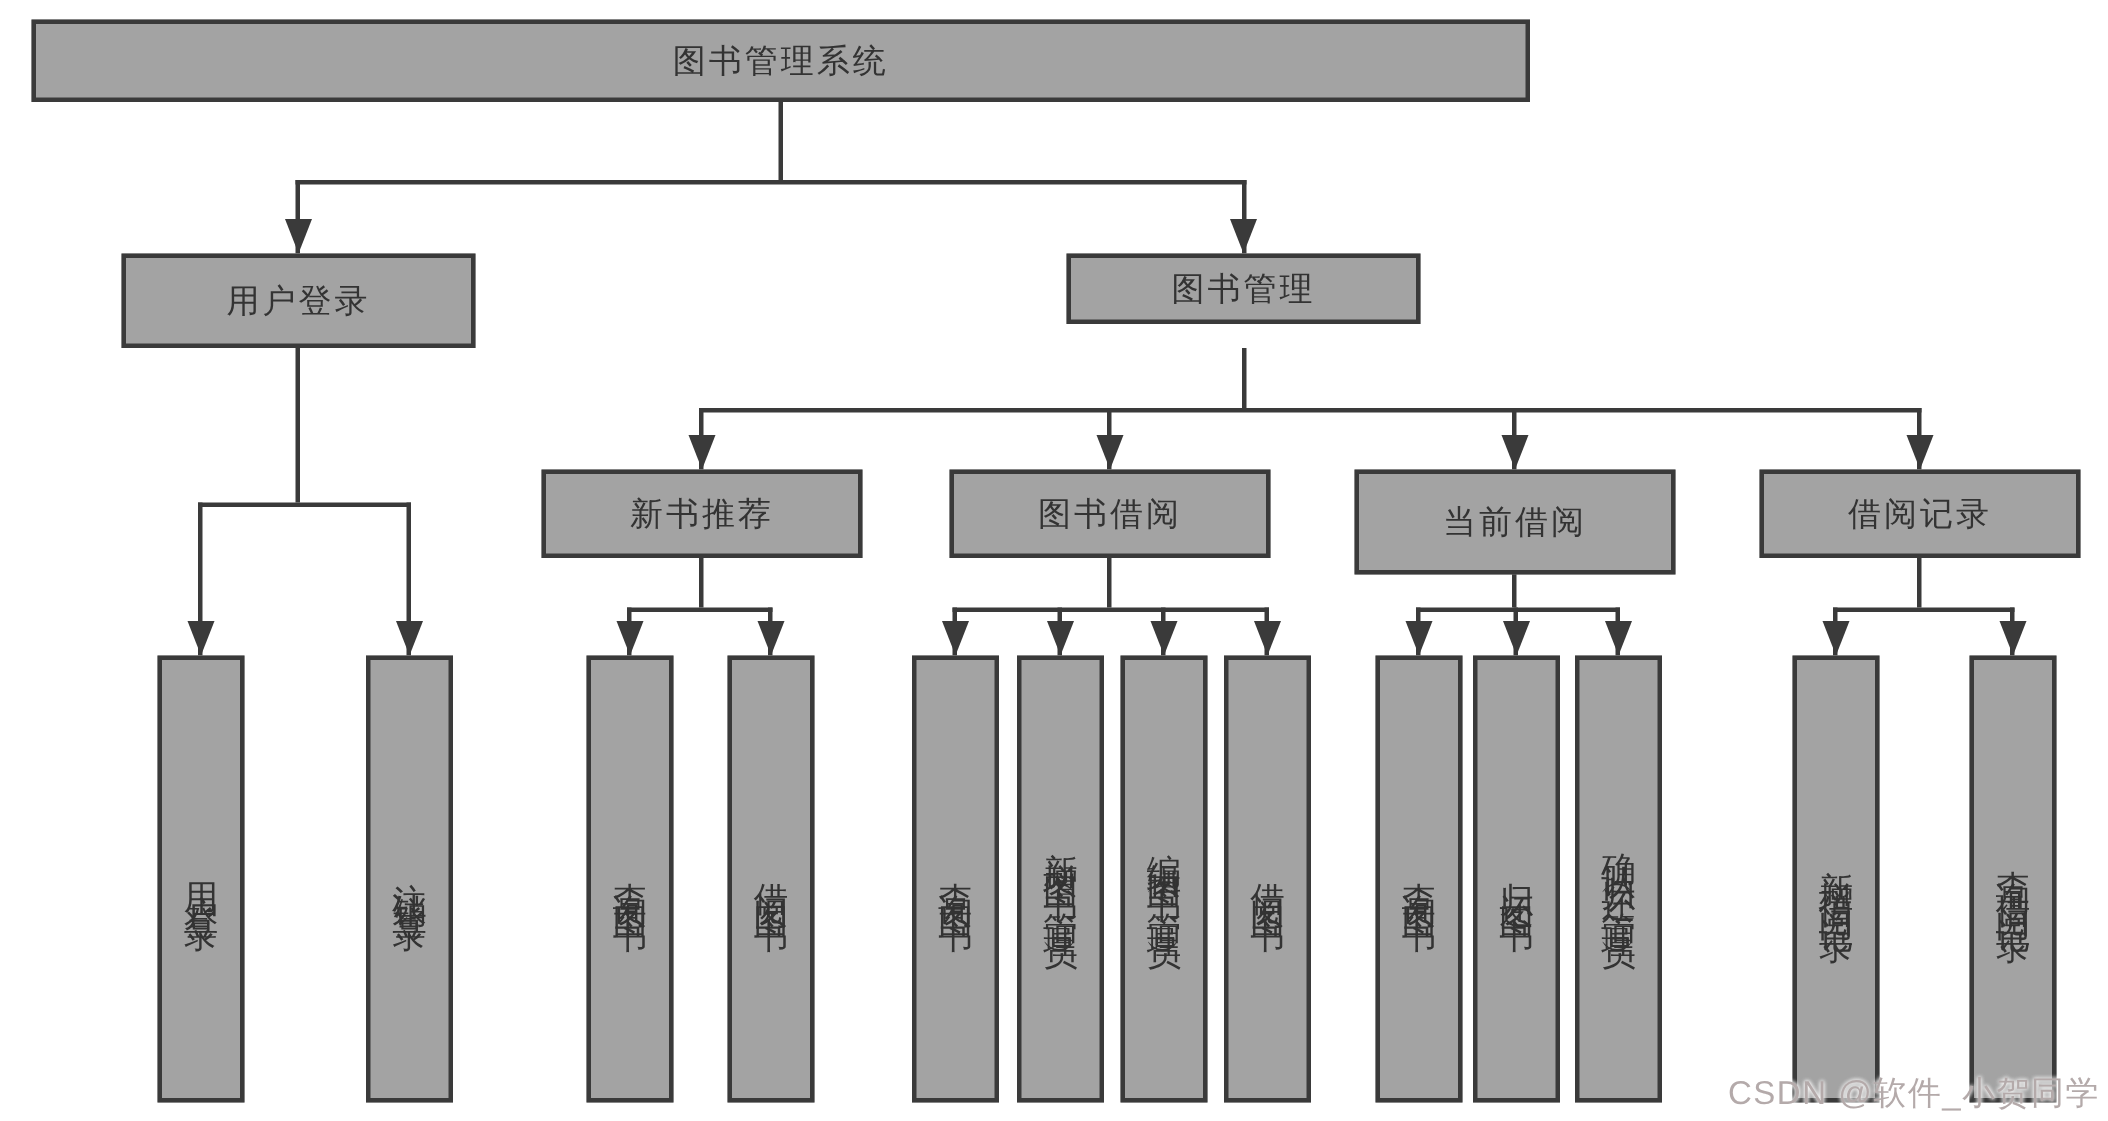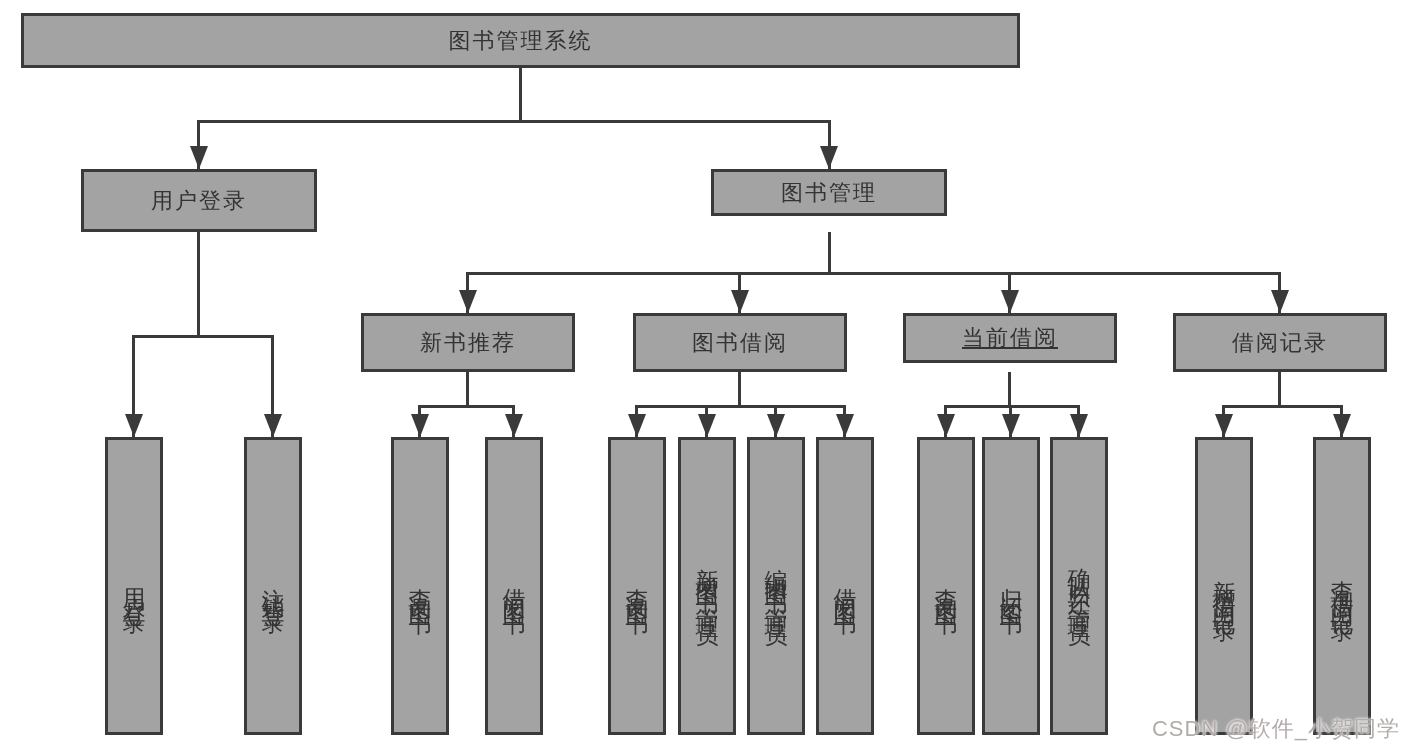--- a/index.html
+++ b/index.html
@@ -46,21 +46,21 @@
   <div class="box h" style="left:711px;top:169px;width:236px;height:47px;">
     <span>图书管理</span>
   </div>
 
   <div class="box h" style="left:361px;top:313px;width:214px;height:59px;">
     <span>新书推荐</span>
   </div>
   <div class="box h" style="left:633px;top:313px;width:214px;height:59px;">
     <span>图书借阅</span>
   </div>
-  <div class="box h" style="left:903px;top:313px;width:214px;height:50px;text-decoration:underline;">
+  <div class="box h" style="left:903px;top:313px;width:214px;height:70px;">
     <span>当前借阅</span>
   </div>
   <div class="box h" style="left:1173px;top:313px;width:214px;height:59px;">
     <span>借阅记录</span>
   </div>
 
   <div class="box v" style="left:105px;top:437px;width:58px;height:298px;">
     <span>用户登录</span>
   </div>
   <div class="box v" style="left:244px;top:437px;width:58px;height:298px;">

